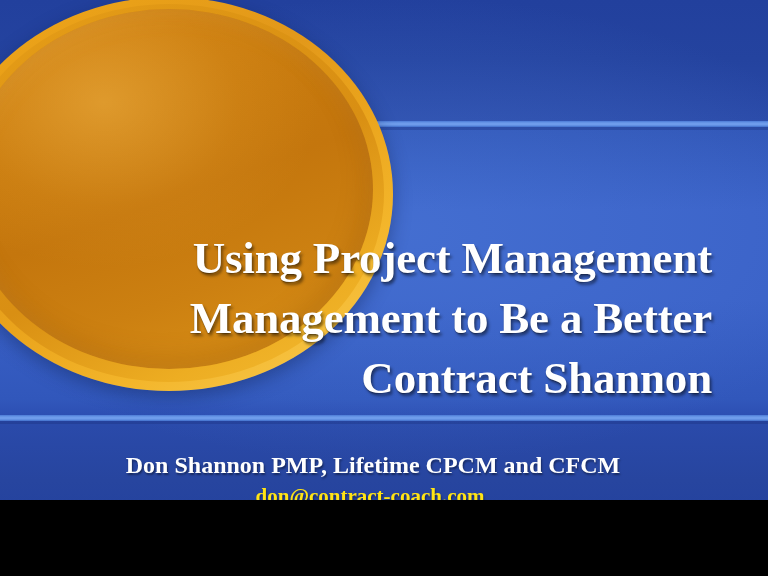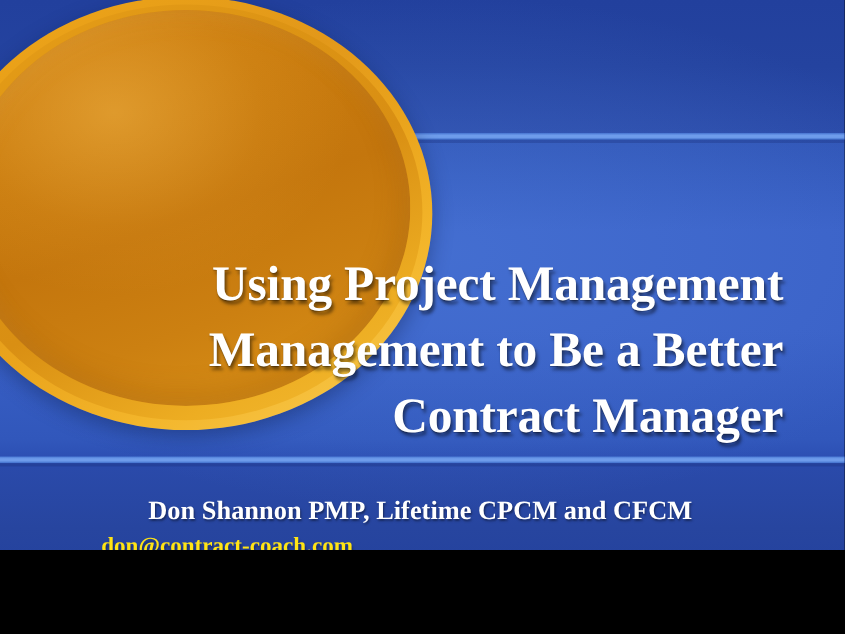--- a/index.html
+++ b/index.html
@@ -139,37 +139,37 @@
     color: #ffffff;
     letter-spacing: -0.2px;
     white-space: nowrap;
     text-shadow: 2px 3px 3px rgba(0,0,0,0.45),
                  0px 1px 1px rgba(0,0,0,0.30);
   }
 
   
   .subtitle-block {
     position: absolute;
-    left: 92px;
+    left: 83px;
     top: 450px;
     width: 580px;
     text-align: center;
   }
   .presenter {
     display: block;
     font-size: 24px;
     font-weight: bold;
     line-height: 30px;
     color: #ffffff;
     white-space: nowrap;
     text-shadow: 1px 2px 2px rgba(0,0,0,0.42);
   }
   .email-row {
     display: block;
-    text-align: left;
+    text-align: center;
     padding-right: 6px;
     margin-top: 2px;
   }
   .email-link {
     display: inline-block;
     font-size: 21px;
     font-weight: bold;
     line-height: 28px;
     color: #ffe414;
     text-decoration: underline;
@@ -193,21 +193,21 @@
     <div class="disc-outer"></div>
     <div class="disc-mid"></div>
     <div class="disc-inner"></div>
   </div>
 
   <div class="rule rule-bottom"></div>
 
   <div class="title-block">
     <span class="title-line">Using Project Management</span>
     <span class="title-line">Management to Be a Better</span>
-    <span class="title-line">Contract Manager</span>
+    <span class="title-line">Contract Shannon</span>
   </div>
 
   <div class="subtitle-block">
     <span class="presenter">Don Shannon PMP, Lifetime CPCM and CFCM</span>
     <span class="email-row">
       <span class="email-link">don@contract-coach.com</span>
     </span>
   </div>
 
 </div>

